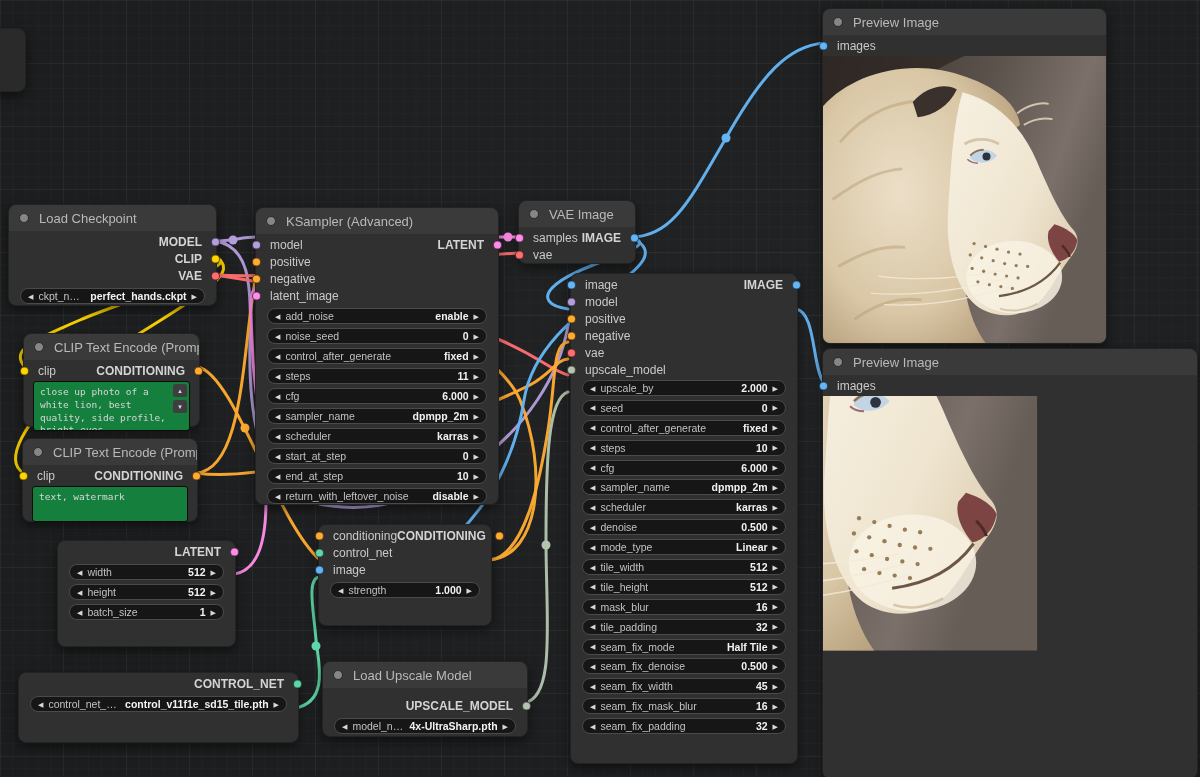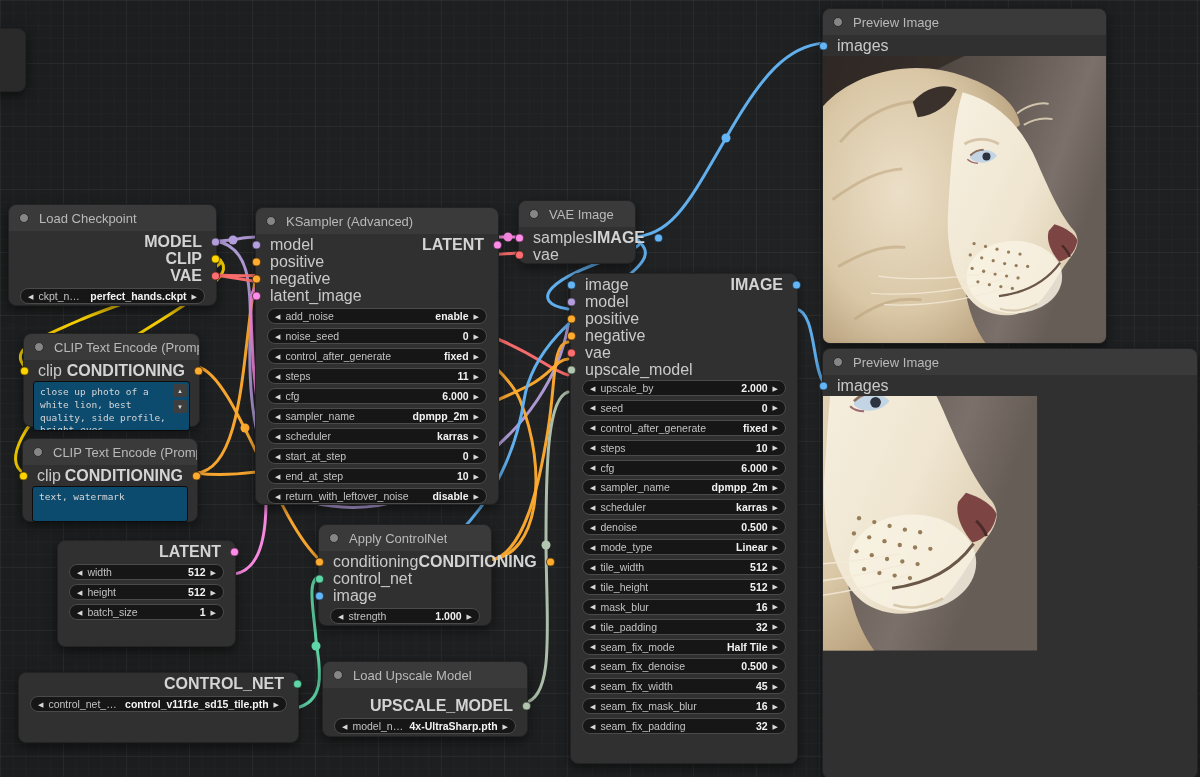--- a/index.html
+++ b/index.html
@@ -43,40 +43,40 @@
   .slot{position:relative;height:17px;display:flex;align-items:center;white-space:nowrap;}
   .slot.in{padding-left:14px;}
   .slot.out{padding-right:14px;justify-content:flex-end;}
   .slot-dot{
     position:absolute;top:50%;transform:translateY(-50%);
     width:9px;height:9px;border-radius:50%;background:#999;
     border:1px solid rgba(0,0,0,0.6);box-sizing:border-box;
   }
   .slot.in .slot-dot{left:-4px;}
   .slot.out .slot-dot{right:-4px;}
-  .slot-label{font-size:16px;color:#c9c9c9;}
+  .slot-label{font-size:12px;color:#c9c9c9;}
   .slot.out .slot-label{font-weight:bold;color:#d4d4d4;}
 
   .widgets{display:flex;flex-direction:column;gap:4px;padding:4px 11px 0 11px;}
   .widgets.tight{gap:3.9px;padding-top:2px;}
   .widget{
     height:16px;flex:0 0 16px;border-radius:8px;background:#161616;
     border:1px solid #4a4a4a;box-sizing:border-box;
     display:flex;align-items:center;gap:5px;padding:0 7px;
     font-size:10.5px;color:#c2c2c2;white-space:nowrap;overflow:hidden;
   }
   .warr{font-size:7px;color:#d8d8d8;flex:0 0 auto;line-height:1;}
   .wlabel{overflow:hidden;text-overflow:ellipsis;}
   .wvalue{margin-left:auto;font-weight:bold;color:#f2f2f2;}
   .widget.file .wvalue{margin-left:0;}
   .widget.file .warr.right{margin-left:auto;}
 
   .textwrap{position:relative;margin:2px 9px 0 9px;}
   .textbox{
-    background:#0c4a6e;border:1px solid #0c0c0c;border-radius:3px;
+    background:#15803d;border:1px solid #0c0c0c;border-radius:3px;
     font-family:"DejaVu Sans Mono", monospace;font-size:9.5px;line-height:1.35;
     color:#d6d6d6;padding:4px 18px 4px 6px;overflow:hidden;
   }
   .textbox .flagged{text-decoration:underline;text-decoration-color:#8fb0ff;font-style:italic;}
   .scrollbtns{position:absolute;top:3px;right:3px;display:flex;flex-direction:column;gap:3px;}
   .sbtn{width:14px;height:13px;background:#3e3e3e;border-radius:2px;
     display:flex;align-items:center;justify-content:center;font-size:6px;color:#dcdcdc;}
 
   .preview-img{flex:1;margin-top:2px;overflow:hidden;border-radius:0 0 7px 7px;}
   .preview-img svg{display:block;width:100%;height:100%;}
@@ -366,24 +366,20 @@
     <div class="col-out">
         <div class="slot out">
     <span class="slot-label">IMAGE</span>
     <span class="slot-dot" style="background-color: rgb(100, 181, 246);"></span>
   </div>
       </div>
   </div>
 </div>
 
 <div class="node" style="left:318px;top:524px;width:172px;height:100px">
-  <div class="node-header">
-    <span class="status-dot"></span>
-    <span class="node-title">Apply ControlNet</span>
-  </div>
   <div class="slots">
     <div class="col-in">
         <div class="slot in">
     <span class="slot-dot" style="background-color: rgb(255, 171, 48);"></span>
     <span class="slot-label">conditioning</span>
   </div>
         <div class="slot in">
     <span class="slot-dot" style="background-color: rgb(95, 214, 168);"></span>
     <span class="slot-label">control_net</span>
   </div>

